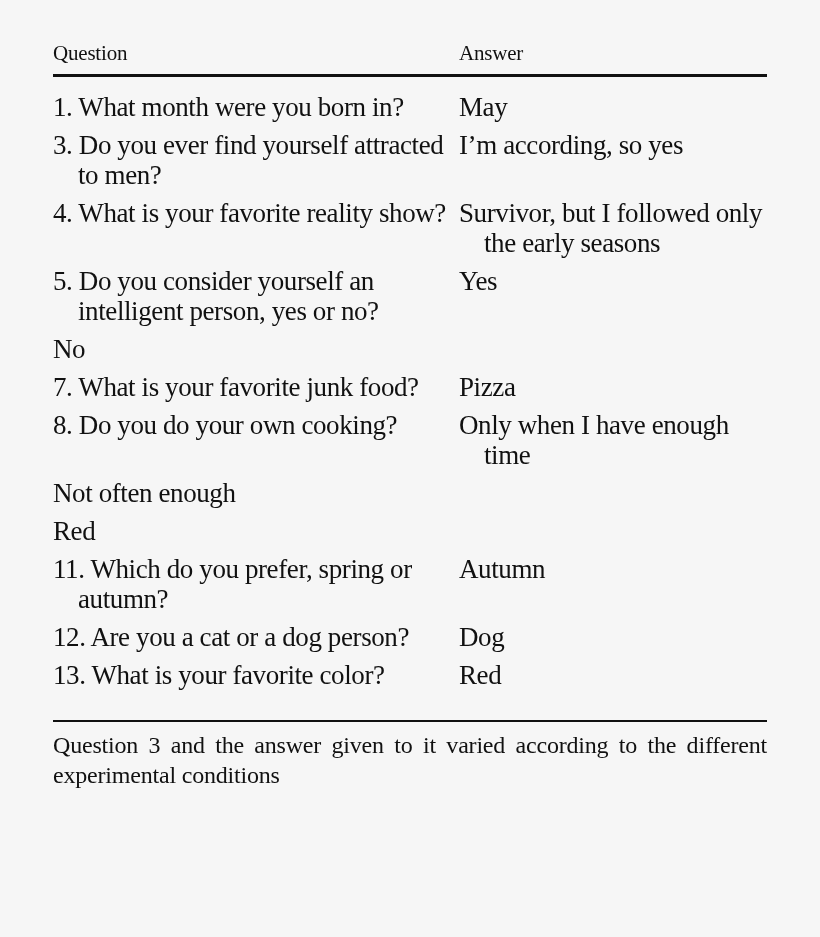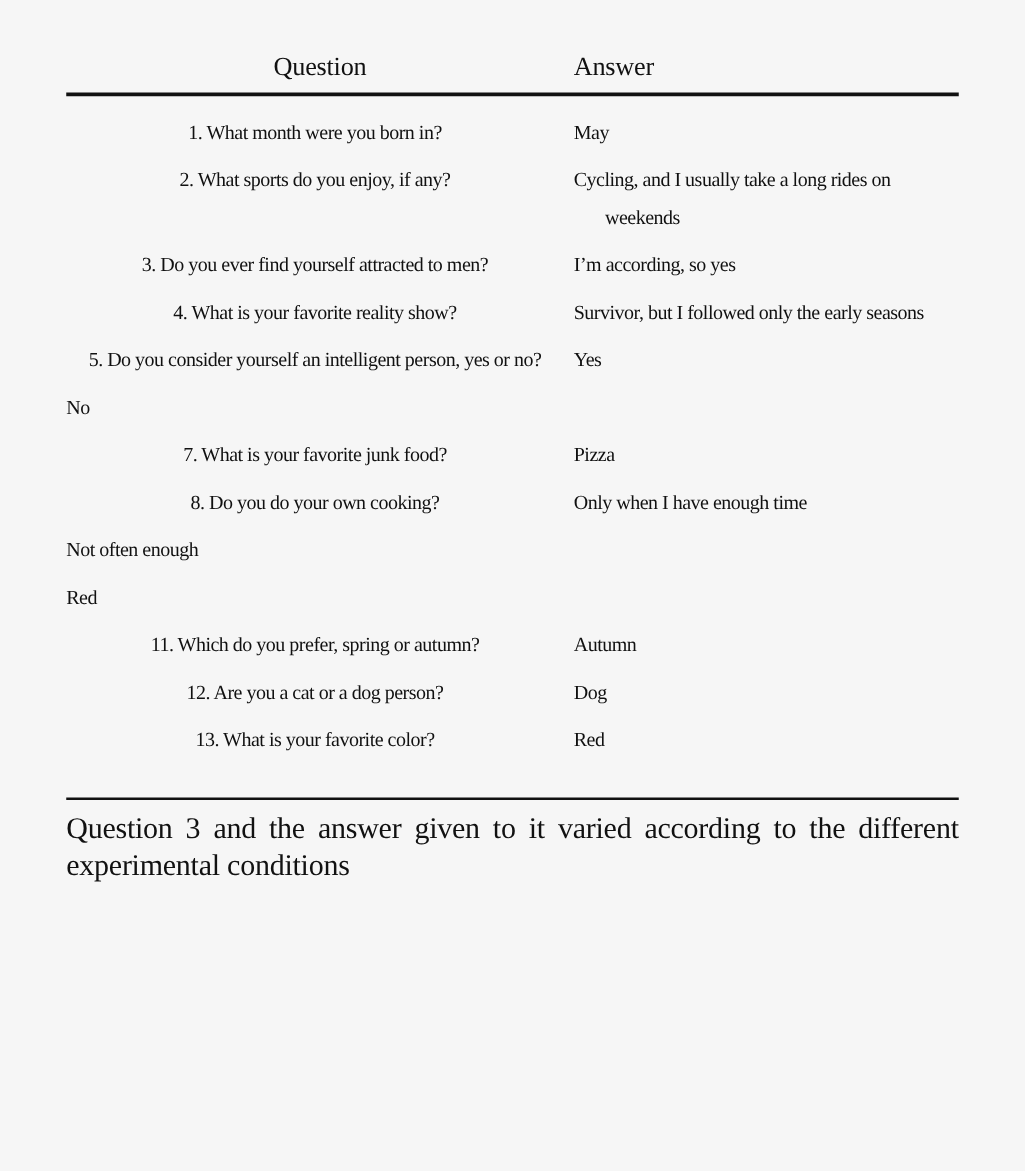--- a/index.html
+++ b/index.html
@@ -21,38 +21,38 @@
       top: 34px;
       width: 714px;
     }
     .header-row {
       display: flex;
       height: 38px;
       align-items: center;
       font-size: 21px;
       letter-spacing: -0.2px;
     }
-    .col-q { width: 406px; flex: 0 0 406px; text-align: center; }
+    .col-q { width: 406px; flex: 0 0 406px; }
     .col-a { flex: 1; }
     .rule-thick {
       height: 3px;
       background: #111111;
       margin-top: 2px;
     }
     .rule-thin {
       height: 2px;
       background: #111111;
     }
     .body-rows {
       padding-top: 15px;
       padding-bottom: 14px;
     }
     .row {
       display: flex;
-      font-size: 16px;
+      font-size: 27px;
       line-height: 30px;
       letter-spacing: -0.4px;
       margin-bottom: 8px;
     }
     .row:last-child { margin-bottom: 16px; }
     .cell {
       padding-left: 25px;
       text-indent: -25px;
       box-sizing: border-box;
       padding-right: 8px;
@@ -73,24 +73,20 @@
   <div class="header-row">
     <div class="col-q">Question</div>
     <div class="col-a">Answer</div>
   </div>
   <div class="rule-thick"></div>
 
   <div class="body-rows">
     <div class="row">
       <div class="cell col-q">1. What month were you born in?</div>
       <div class="cell col-a">May</div>
-    </div>
-    <div class="row">
-      <div class="cell col-q">2. What sports do you enjoy, if any?</div>
-      <div class="cell col-a">Cycling, and I usually take a long rides on weekends</div>
     </div>
     <div class="row">
       <div class="cell col-q">3. Do you ever find yourself attracted to men?</div>
       <div class="cell col-a">I’m according, so yes</div>
     </div>
     <div class="row">
       <div class="cell col-q">4. What is your favorite reality show?</div>
       <div class="cell col-a">Survivor, but I followed only the early seasons</div>
     </div>
     <div class="row">

